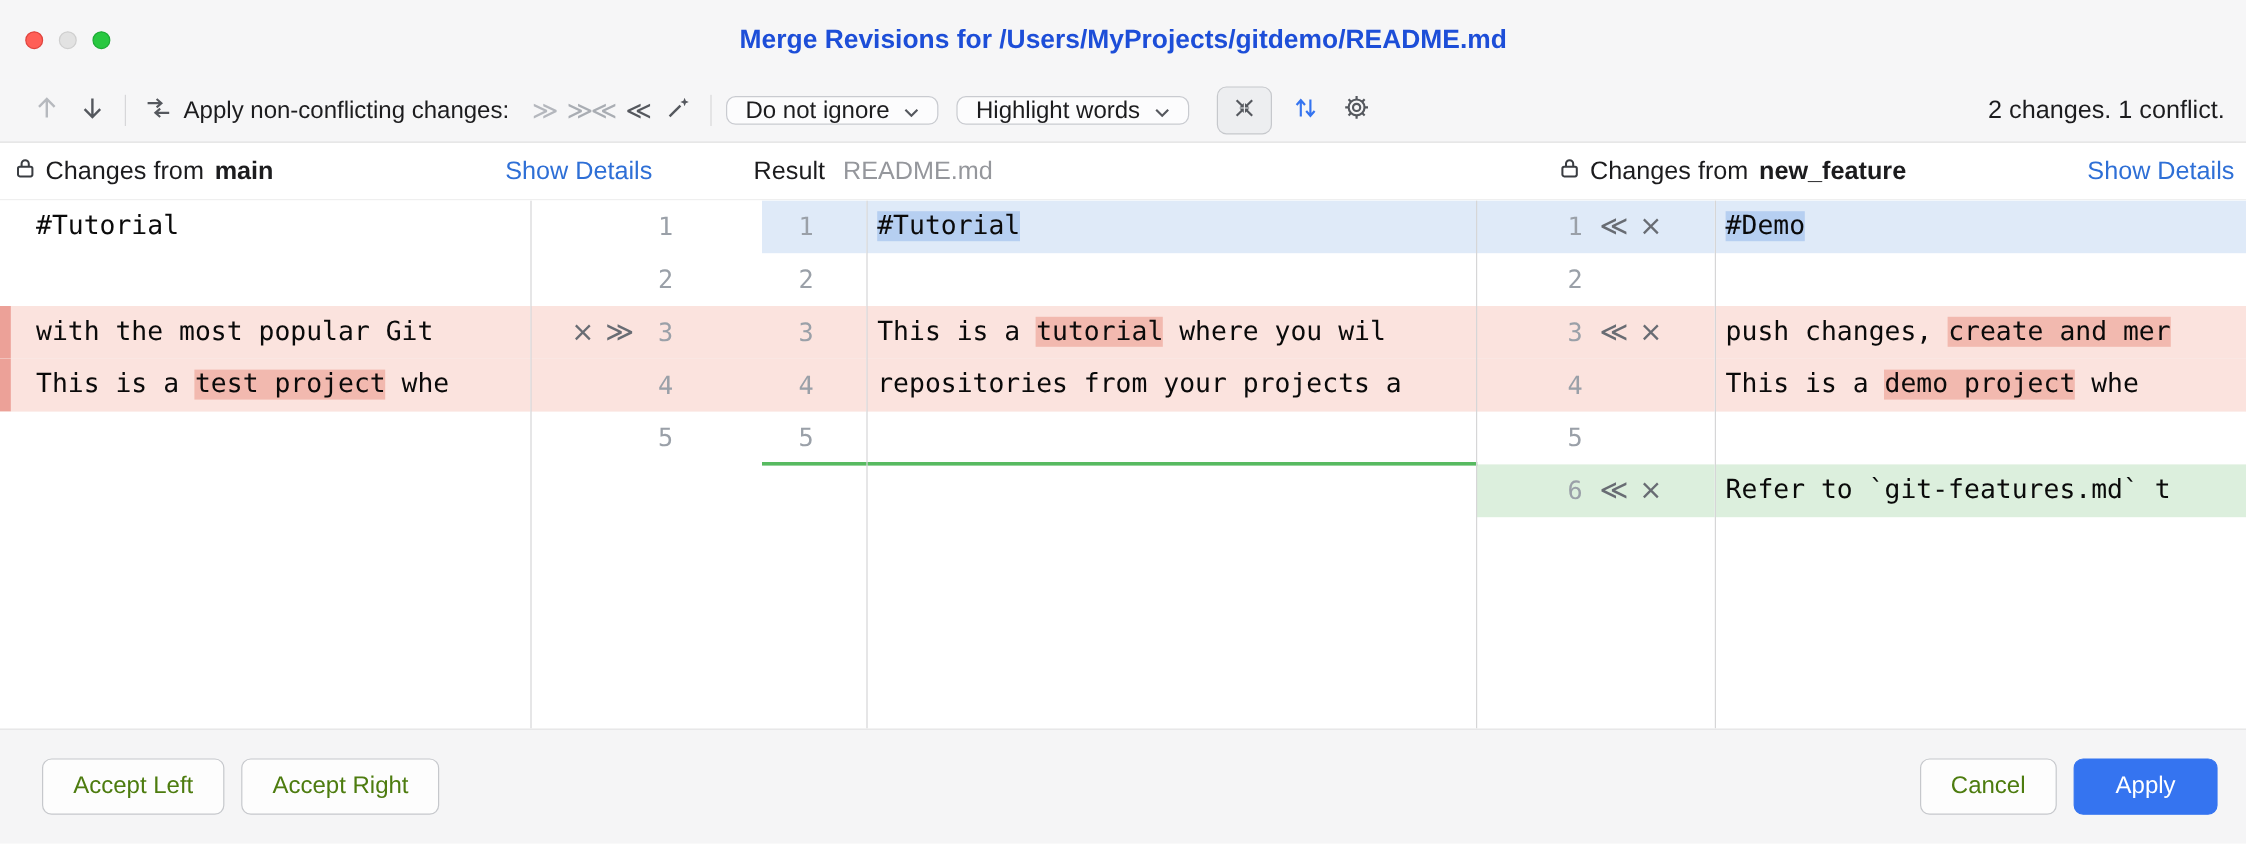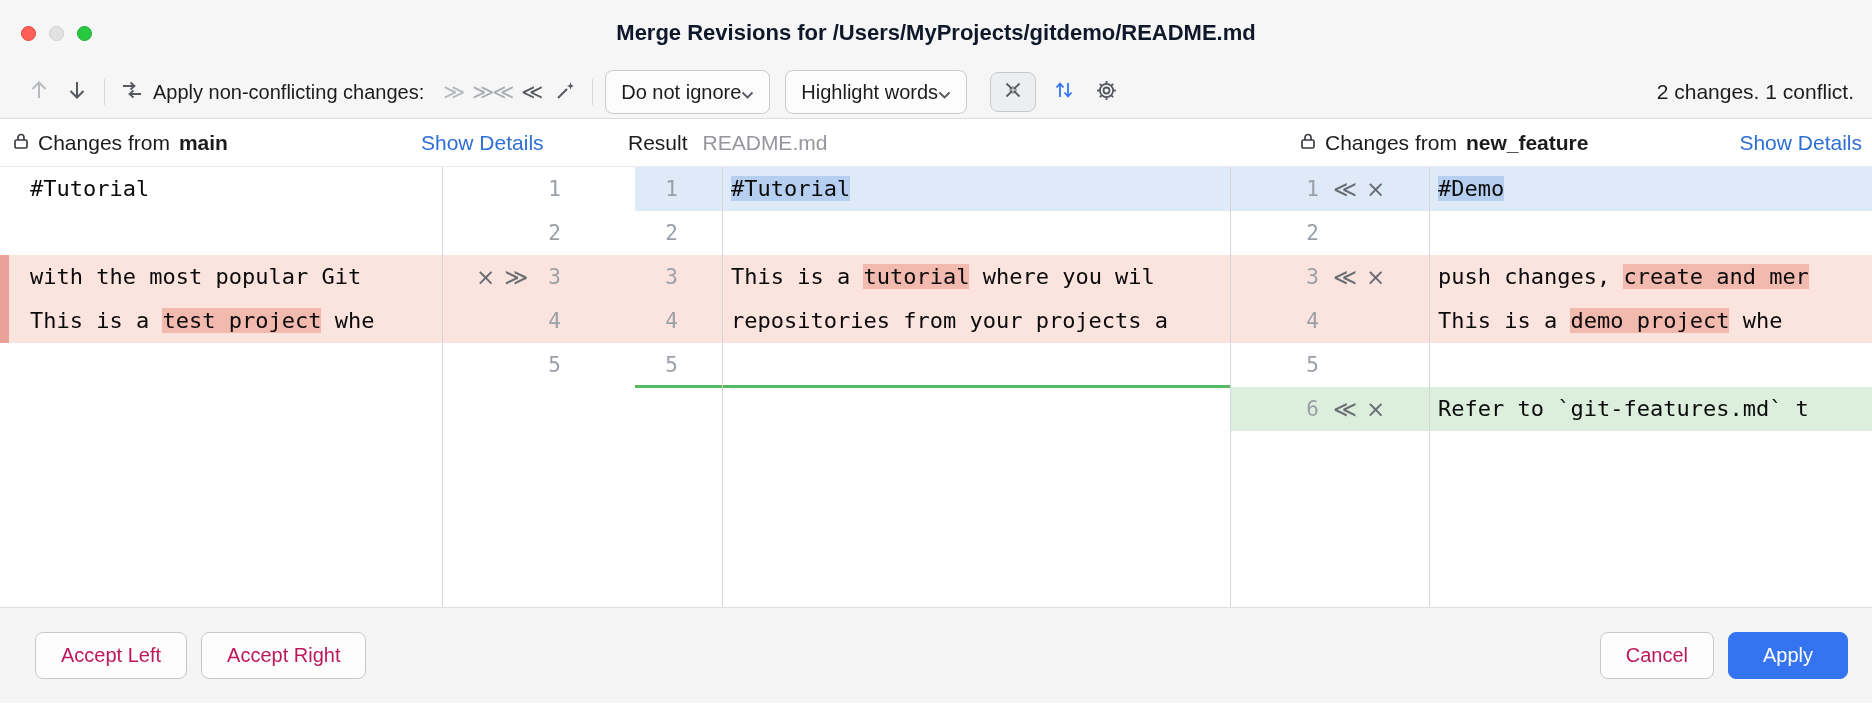--- a/index.html
+++ b/index.html
@@ -6,32 +6,32 @@
   html,body { width:1872px; height:704px; overflow:hidden; }
   body { font-family:"Liberation Sans", sans-serif; background:#fff; color:#1c1c1e; position:relative; }
 
   
   .titlebar { height:66px; background:#f6f6f7; display:flex; align-items:center; position:relative; }
   .traffic { position:absolute; left:21px; top:0; height:100%; display:flex; align-items:center; gap:13px; }
   .light { width:15px; height:15px; border-radius:50%; cursor:pointer; }
   .light.close { background:#ff5f57; border:1px solid #e0443e; }
   .light.min   { background:#e2e2e2; border:1px solid #cfcfcf; }
   .light.zoom  { background:#28c840; border:1px solid #1eab36; }
-  .wtitle { flex:1; text-align:center; font-size:22px; font-weight:700; color:#0f172a; }
+  .wtitle { flex:1; text-align:center; font-size:22px; font-weight:700; color:#1d4ed8; }
 
   
   .toolbar { height:53px; background:#f6f6f7; border-bottom:1px solid #dcdcdd; display:flex; align-items:center; padding:0 18px 0 24px; }
   .tbtn { display:flex; align-items:center; justify-content:center; height:38px; min-width:30px; cursor:pointer; border-radius:6px; }
   .tdiv { width:1px; height:26px; background:#d7d7d9; margin:0 12px; }
   .tlabel { font-size:20px; color:#1c1c1e; margin:0 14px 0 6px; white-space:nowrap; }
   .tchev { font-size:21px; letter-spacing:-2px; font-family:"DejaVu Sans", sans-serif; }
   .dim { color:#b4b7bd; }
   .mid { color:#a9adb3; }
   .drk { color:#55585e; }
-  .dropdown { display:flex; align-items:center; height:44px; padding:0 15px; background:#fcfcfd; border:1px solid #c9cbd0; border-radius:8px; font-size:20px; cursor:pointer; margin-right:15px; white-space:nowrap; }
+  .dropdown { display:flex; align-items:center; gap:12px; height:24px; padding:0 15px; background:#fcfcfd; border:1px solid #c9cbd0; border-radius:8px; font-size:20px; cursor:pointer; margin-right:15px; white-space:nowrap; }
   .collapse-btn { width:46px; height:40px; border:1px solid #c6c8cc; border-radius:8px; background:#edeef0; display:flex; align-items:center; justify-content:center; cursor:pointer; margin:0 13px 0 8px; }
   .summary { margin-left:auto; font-size:21px; color:#1c1c1e; white-space:nowrap; }
   .gap8 { margin-right:8px; } .gap12 { margin-right:12px; } .gap4 { margin-right:4px; }
 
   
   .pheaders { position:relative; height:48px; background:#fff; border-bottom:1px solid #ebebec; font-size:21px; }
   .hgroup { position:absolute; top:0; height:100%; display:flex; align-items:center; gap:9px; white-space:nowrap; }
   .branch { font-weight:700; }
   .hlink { color:#2e6fd6; cursor:pointer; }
   .fname { color:#95979c; margin-left:6px; }
@@ -68,21 +68,21 @@
   .gb .grow { justify-content:flex-end; }
   .gb .gnum { padding-right:44px; }
   .rg .gnum { width:89px; text-align:right; }
   .rg .gicons { margin-left:14px; }
 
   .vsep { position:absolute; top:0; bottom:0; width:1px; background:#d6d6d7; z-index:3; }
   .ins-line { position:absolute; left:635px; width:596px; top:218px; height:3px; background:#57ba60; z-index:2; }
 
   
   .footer { height:96px; background:#f5f5f6; border-top:1px solid #dedede; display:flex; align-items:center; padding:0 24px 0 35px; }
-  .btn { height:47px; padding:0 25px; border:1px solid #c6c8cc; border-radius:8px; background:#fdfdfd; font-size:20px; color:#be185d; display:flex; align-items:center; cursor:pointer; font-family:"Liberation Sans",sans-serif; }
+  .btn { height:47px; padding:0 25px; border:1px solid #c6c8cc; border-radius:8px; background:#fdfdfd; font-size:20px; color:#4d7c0f; display:flex; align-items:center; cursor:pointer; font-family:"Liberation Sans",sans-serif; }
   .btn + .btn { margin-left:14px; }
   .rightbtns { margin-left:auto; display:flex; }
   .btn.primary { background:#3574f0; border-color:#3574f0; color:#fff; padding:0 34px; }
 </style>
 </head>
 <body>
 
 <div class="titlebar">
   <div class="traffic">
     <span class="light close"></span>

